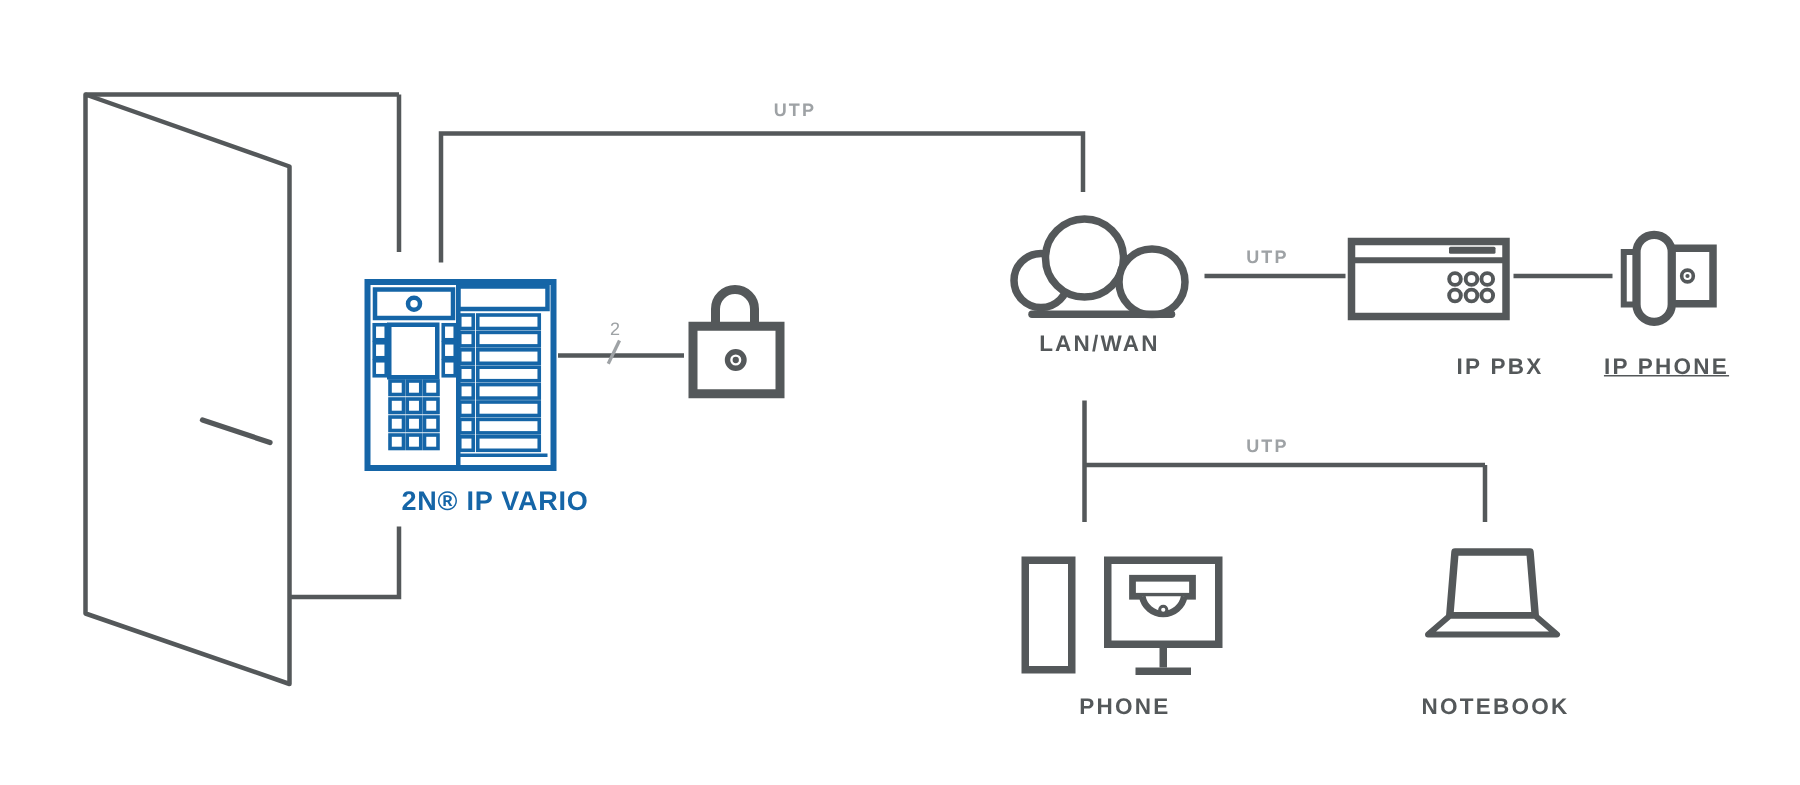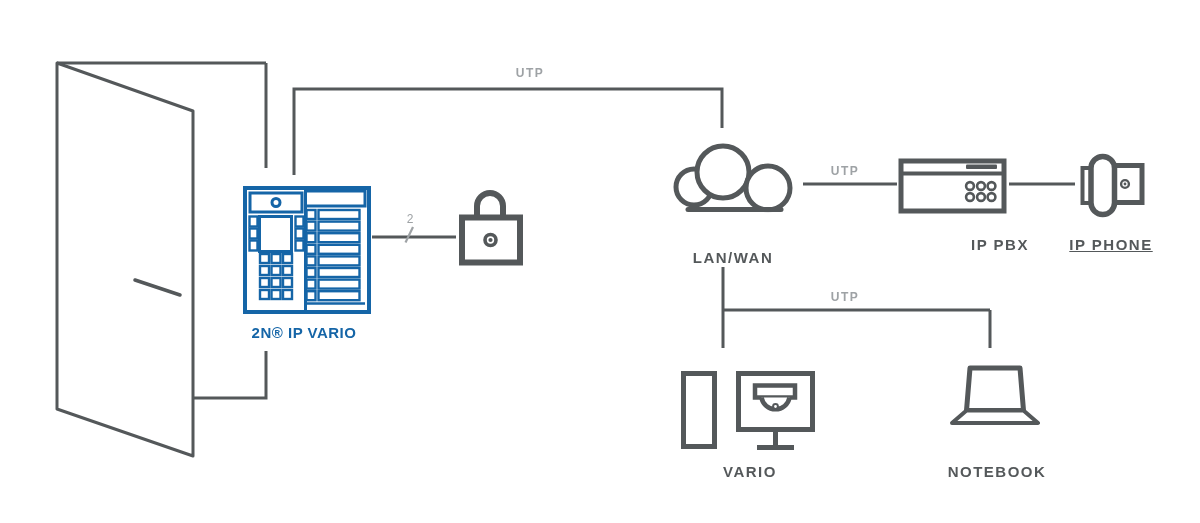--- a/index.html
+++ b/index.html
@@ -12,21 +12,21 @@
   .stage{
     position:relative;width:1200px;height:523px;background:var(--c-bg);
     font-family:"Liberation Sans",sans-serif;overflow:hidden;
   }
   .stage svg{position:absolute;left:0;top:0;}
   .lbl{
     position:absolute;transform:translateX(-50%);white-space:nowrap;
     font-size:15px;font-weight:bold;letter-spacing:1.5px;
     color:var(--c-gray);line-height:1;text-align:center;
   }
-  .lbl.blue{color:var(--c-blue);font-size:15px;letter-spacing:0.5px;}
+  .lbl.blue{color:var(--c-blue);font-size:18px;letter-spacing:0.5px;margin-left:26px;}
   .lbl.muted{color:var(--c-muted);font-size:12px;letter-spacing:1.5px;}
   .lbl.tiny{color:var(--c-muted);font-size:12px;font-weight:normal;letter-spacing:0;}
   
   .ln{stroke:var(--c-gray);fill:none;}
   .ic{stroke:var(--c-gray);fill:#fff;}
   .icf{fill:var(--c-gray);stroke:none;}
   .bl{stroke:var(--c-blue);fill:none;}
   .blw{stroke:var(--c-blue);fill:#fff;}
   .mask{fill:#fff;stroke:none;}
   .mut{stroke:var(--c-muted);fill:none;}
@@ -157,18 +157,18 @@
       <polygon class="ic" stroke-width="4" stroke-linejoin="round" points="966.5,410.5 1023.5,410.5 1038,423 952,423"></polygon>
     </g>
   </svg>
 
   <div class="lbl muted" style="left:530px;top:67px;">UTP</div>
   <div class="lbl muted" style="left:845px;top:165px;">UTP</div>
   <div class="lbl muted" style="left:845px;top:291px;">UTP</div>
   <div class="lbl tiny" style="left:410px;top:213px;">2</div>
 
   <div class="lbl blue" style="left:304px;top:325px;">2N® IP VARIO</div>
-  <div class="lbl" style="left:733px;top:250px;">LAN/WAN</div>
+  <div class="lbl" style="left:733px;top:222px;">LAN/WAN</div>
   <div class="lbl" style="left:1000px;top:237px;">IP PBX</div>
   <div class="lbl" style="left:1111px;top:237px;text-decoration:underline;">IP PHONE</div>
-  <div class="lbl" style="left:750px;top:464px;">VARIO</div>
+  <div class="lbl" style="left:750px;top:464px;">PHONE</div>
   <div class="lbl" style="left:997px;top:464px;">NOTEBOOK</div>
 </div>
 
 </body></html>

